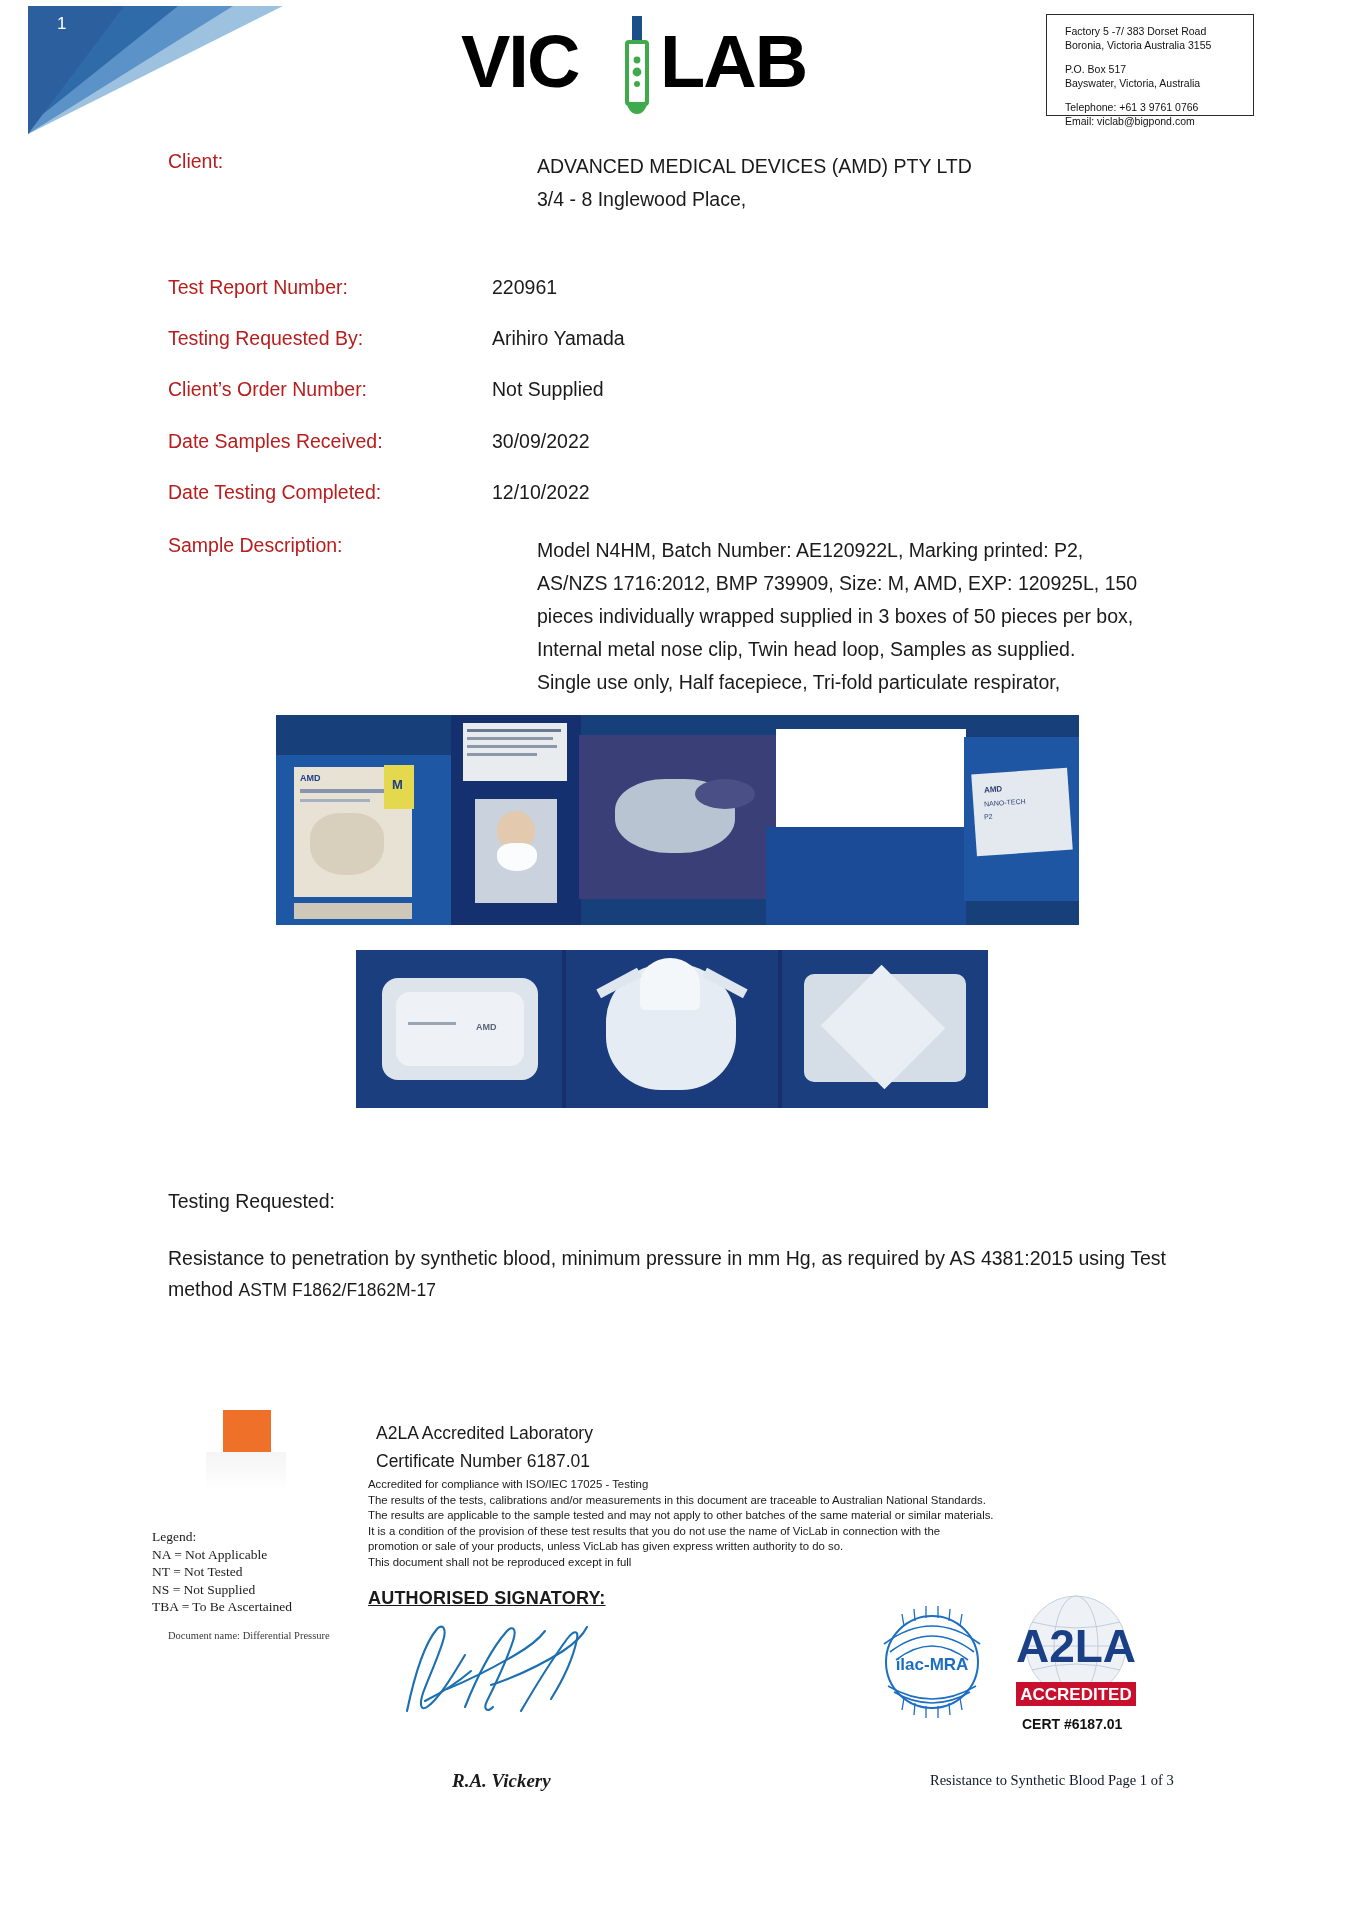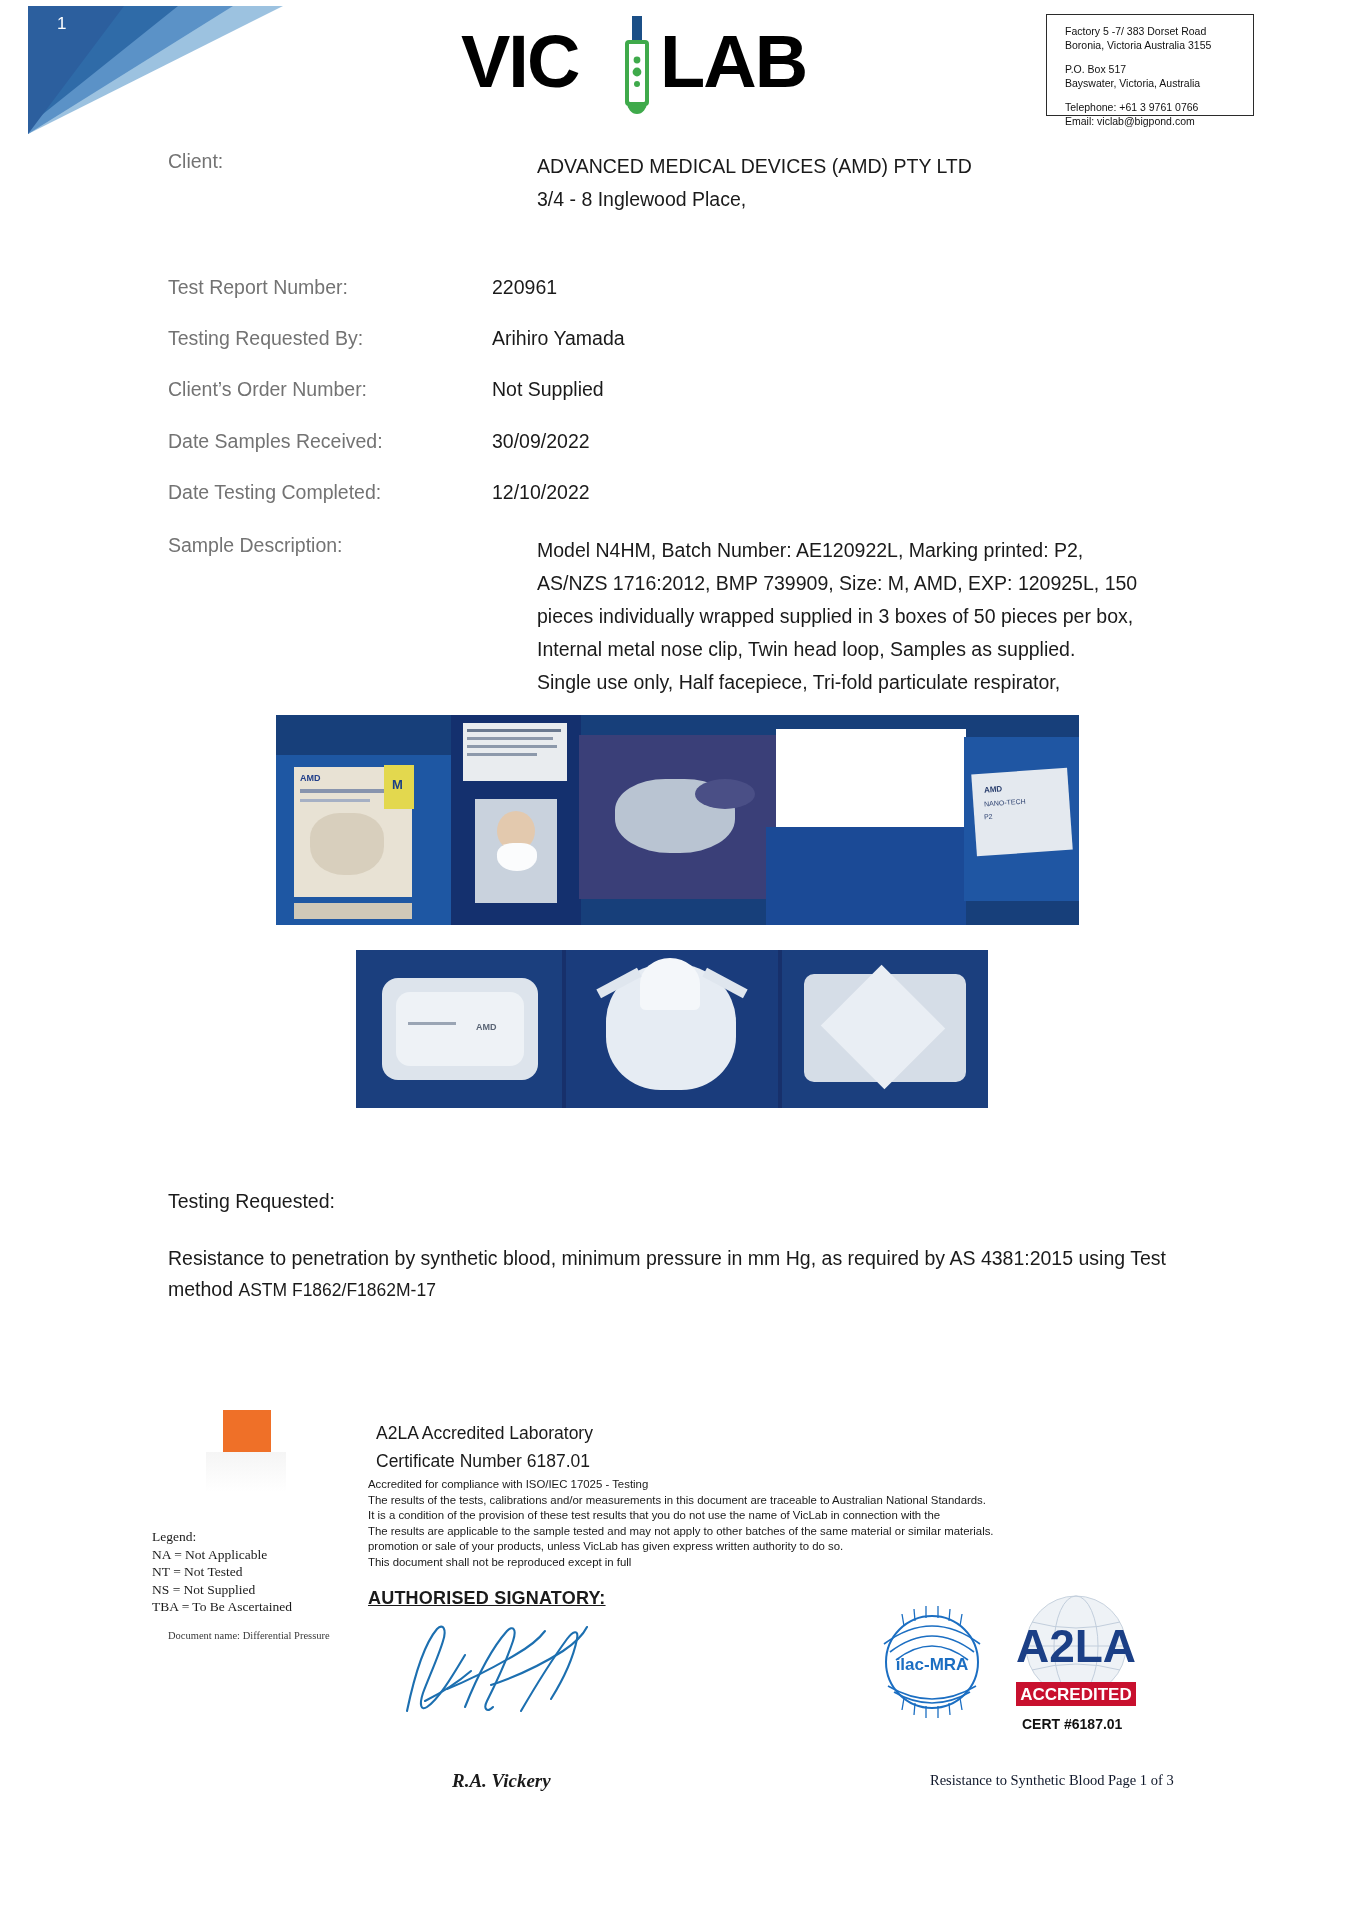--- a/index.html
+++ b/index.html
@@ -87,21 +87,21 @@
   
   .field-row {
     position: absolute;
     left: 0;
     width: 1357px;
   }
   .field-label {
     position: absolute;
     left: 168px;
     font-size: 19.5px;
-    color: #737373;
+    color: #b91c1c;
     white-space: nowrap;
   }
   .field-value {
     position: absolute;
     left: 492px;
     font-size: 19.5px;
     color: #1a1a1a;
     white-space: nowrap;
   }
   .val-line {
@@ -413,22 +413,22 @@
   <div class="orange-sq"></div>
 
   <div class="a2la-head">
     <div>A2LA Accredited Laboratory</div>
     <div>Certificate Number 6187.01</div>
   </div>
 
   <div class="legal">
     <div>Accredited for compliance with ISO/IEC 17025 - Testing</div>
     <div>The results of the tests, calibrations and/or measurements in this document are traceable to Australian National Standards.</div>
+    <div>The results are applicable to the sample tested and may not apply to other batches of the same material or similar materials.</div>
     <div>It is a condition of the provision of these test results that you do not use the name of VicLab in connection with the</div>
-    <div>The results are applicable to the sample tested and may not apply to other batches of the same material or similar materials.</div>
     <div>promotion or sale of your products, unless VicLab has given express written authority to do so.</div>
     <div>This document shall not be reproduced except in full</div>
   </div>
 
   <div class="auth-sig">AUTHORISED SIGNATORY:</div>
 
   <div class="legend">
     <div>Legend:</div>
     <div>NA = Not Applicable</div>
     <div>NT = Not Tested</div>

